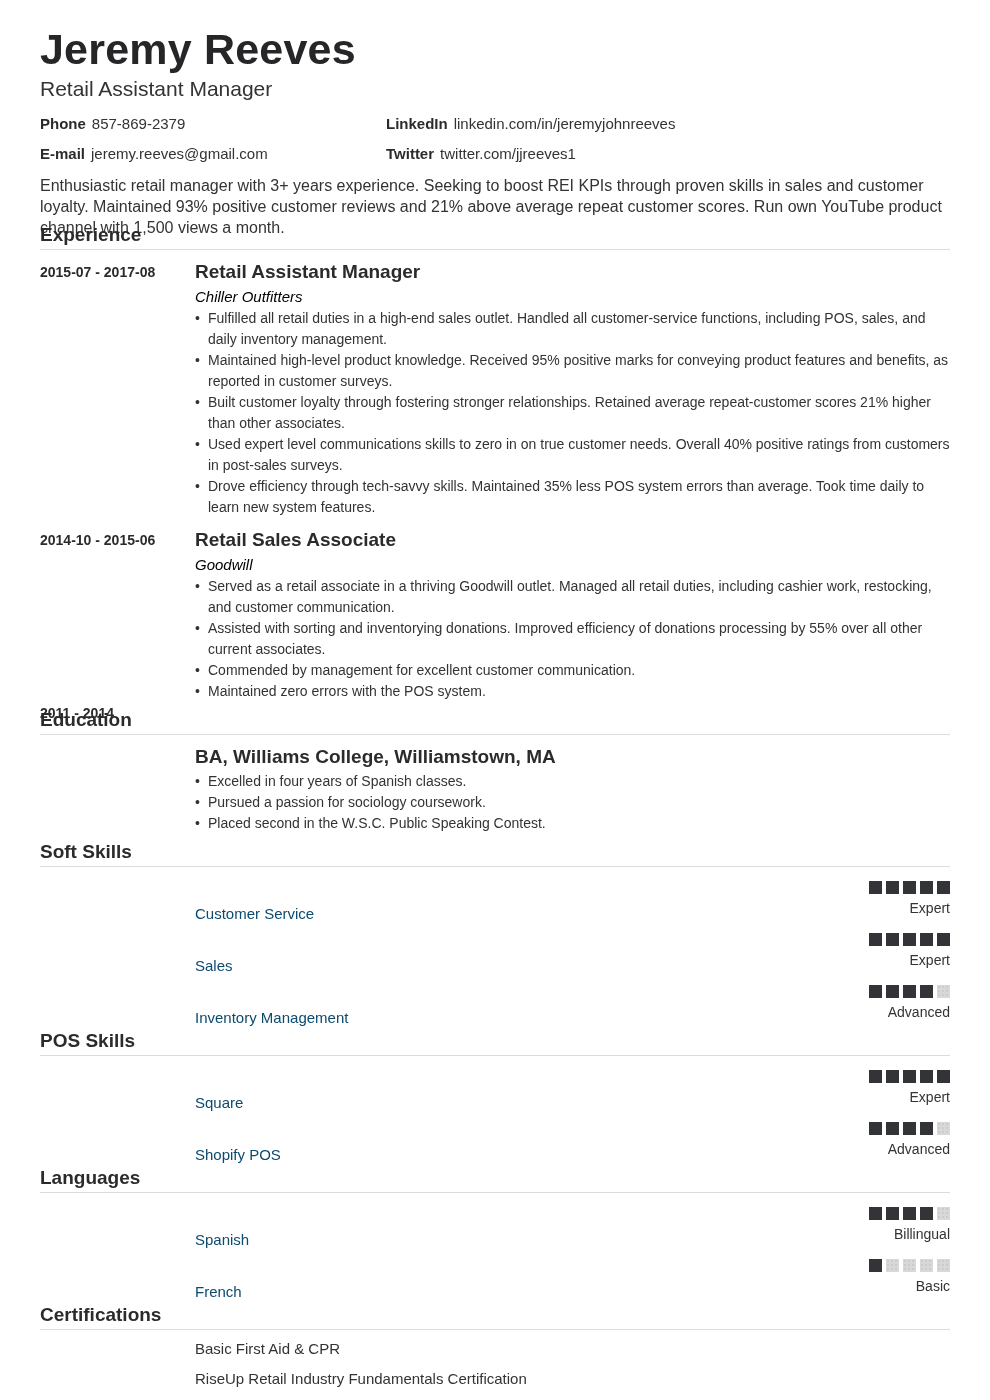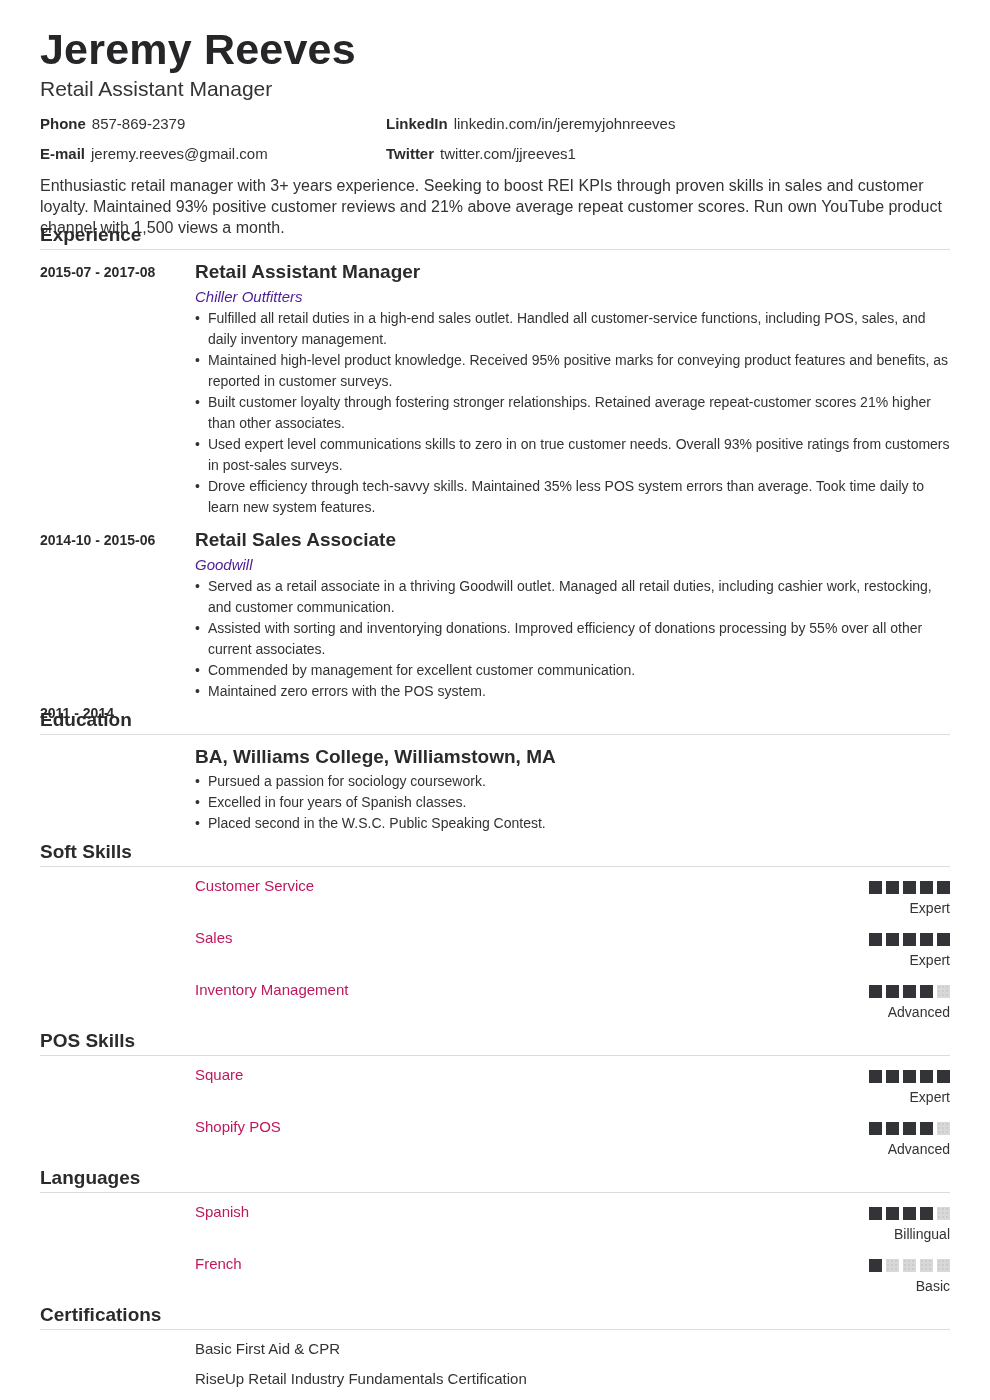--- a/index.html
+++ b/index.html
@@ -12,26 +12,26 @@
 
     .contact { position: absolute; font-size: 15px; line-height: 18px; color: #333; white-space: nowrap; }
     .contact .lbl { font-weight: bold; color: #2b2b2e; margin-right: 6px; }
 
     .summary { position: absolute; left: 0; top: 175px; width: 910px; font-size: 16px; line-height: 21px; color: #333; }
 
     .sec-head { position: absolute; left: 0; width: 910px; font-size: 19px; font-weight: bold; color: #2b2b2e; line-height: 24px; padding-bottom: 2px; border-bottom: 1px solid #dcdcdc; }
 
     .date { position: absolute; left: 0; font-size: 14px; font-weight: bold; color: #2b2b2e; line-height: 18px; }
     .job-title { position: absolute; left: 155px; font-size: 19px; font-weight: bold; color: #2b2b2e; line-height: 24px; }
-    .company { position: absolute; left: 155px; font-size: 15px; font-style: italic; color: #4c1d95; line-height: 18px; }
+    .company { position: absolute; left: 155px; font-size: 15px; font-style: italic; color: #000000; line-height: 18px; }
     .bullets { position: absolute; left: 155px; width: 760px; list-style: none; font-size: 14px; line-height: 21px; color: #333; }
     .bullets li { position: relative; padding-left: 13px; }
     .bullets li::before { content: "\2022"; position: absolute; left: 0; top: 0; }
 
-    .skill-name { position: absolute; left: 155px; font-size: 15px; color: #be185d; line-height: 18px; }
+    .skill-name { position: absolute; left: 155px; font-size: 15px; color: #0c4a6e; line-height: 18px; margin-top: 28px; }
     .dots { position: absolute; right: 0; display: flex; gap: 4px; }
     .dot { width: 13px; height: 13px; background: #333438; }
     .dot.off { background: #d8d8d8; background-image: radial-gradient(#bdbdbd 0.6px, transparent 0.8px); background-size: 4px 4px; }
     .level { position: absolute; right: 0; font-size: 14px; color: #333; line-height: 17px; text-align: right; }
 
     .cert { position: absolute; left: 155px; font-size: 15px; color: #333; line-height: 18px; }
   </style>
 </head>
 <body>
 
@@ -57,40 +57,40 @@
 
   <h2 class="sec-head" style="top:223px;">Experience</h2>
 
   <div class="date" style="top:263px;">2015-07 - 2017-08</div>
   <div class="job-title" style="top:260px;">Retail Assistant Manager</div>
   <div class="company" style="top:288px;">Chiller Outfitters</div>
   <ul class="bullets" style="top:308px;">
     <li>Fulfilled all retail duties in a high-end sales outlet. Handled all customer-service functions, including POS, sales, and daily inventory management.</li>
     <li>Maintained high-level product knowledge. Received 95% positive marks for conveying product features and benefits, as reported in customer surveys.</li>
     <li>Built customer loyalty through fostering stronger relationships. Retained average repeat-customer scores 21% higher than other associates.</li>
-    <li>Used expert level communications skills to zero in on true customer needs. Overall 93% positive ratings from customers in post-sales surveys.</li>
+    <li>Used expert level communications skills to zero in on true customer needs. Overall 40% positive ratings from customers in post-sales surveys.</li>
     <li>Drove efficiency through tech-savvy skills. Maintained 35% less POS system errors than average. Took time daily to learn new system features.</li>
   </ul>
 
   <div class="date" style="top:531px;">2014-10 - 2015-06</div>
   <div class="job-title" style="top:528px;">Retail Sales Associate</div>
   <div class="company" style="top:556px;">Goodwill</div>
   <ul class="bullets" style="top:576px;">
     <li>Served as a retail associate in a thriving Goodwill outlet. Managed all retail duties, including cashier work, restocking, and customer communication.</li>
     <li>Assisted with sorting and inventorying donations. Improved efficiency of donations processing by 55% over all other current associates.</li>
     <li>Commended by management for excellent customer communication.</li>
     <li>Maintained zero errors with the POS system.</li>
   </ul>
 
   <h2 class="sec-head" style="top:708px;">Education</h2>
   <div class="date" style="top:704px;">2011 - 2014</div>
   <div class="job-title" style="top:745px;">BA, Williams College, Williamstown, MA</div>
   <ul class="bullets" style="top:771px;">
+    <li>Excelled in four years of Spanish classes.</li>
     <li>Pursued a passion for sociology coursework.</li>
-    <li>Excelled in four years of Spanish classes.</li>
     <li>Placed second in the W.S.C. Public Speaking Contest.</li>
   </ul>
 
   <h2 class="sec-head" style="top:840px;">Soft Skills</h2>
 
   <div class="skill-name" style="top:877px;">Customer Service</div>
   <div class="dots" style="top:881px;">
     <span class="dot"></span>
       <span class="dot"></span>
       <span class="dot"></span>

